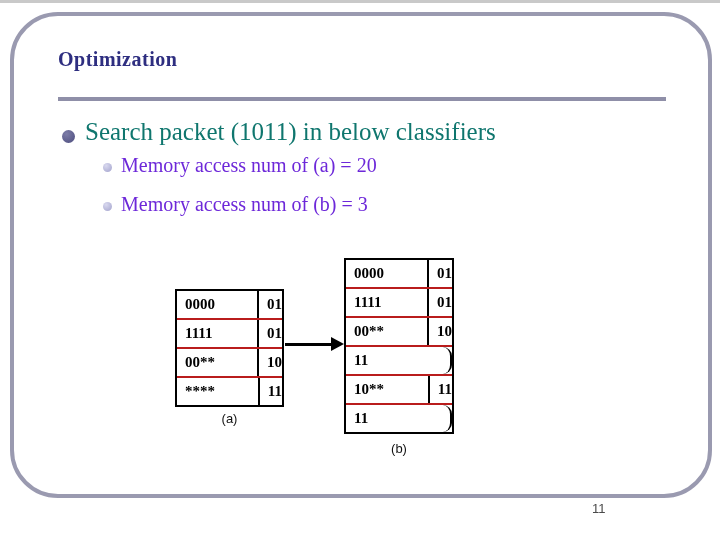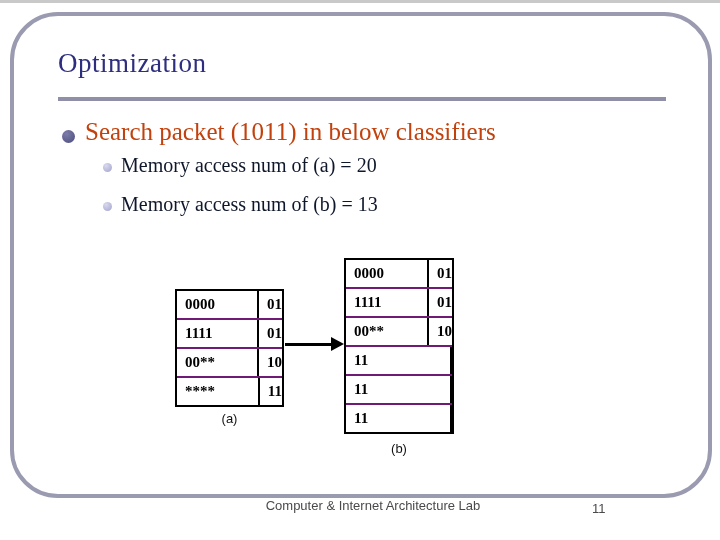--- a/index.html
+++ b/index.html
@@ -12,58 +12,58 @@
   .top-strip{
     left:0;top:0;width:720px;height:3px;background:#c9c9c9;
   }
   .frame{
     left:10px;top:12px;width:702px;height:486px;
     border:4px solid #9a9ab0;border-radius:48px;box-sizing:border-box;
     background:transparent;
   }
   .slide-title{
     left:58px;top:48px;
-    font-size:27px;font-weight:normal;color:#2e2e80;
+    font-size:20px;font-weight:bold;color:#2e2e80;
     letter-spacing:0.5px;white-space:nowrap;
   }
   .title-underline{
     left:58px;top:97px;width:608px;height:4px;background:#8f8fa8;
   }
   .bullet-dot{
     left:62px;top:130px;width:13px;height:13px;border-radius:50%;
     background:radial-gradient(circle at 35% 30%, #7d7da8, #4c4c7d);
   }
   .bullet-text{
-    left:85px;top:118px;font-size:25px;color:#c2410c;white-space:nowrap;
+    left:85px;top:118px;font-size:25px;color:#0f766e;white-space:nowrap;
   }
   .sub-dot{
     width:9px;height:9px;border-radius:50%;
     background:radial-gradient(circle at 35% 30%, #d9d9ef, #a2a2cc);
   }
   .sub-dot-1{left:103px;top:163px;}
   .sub-dot-2{left:103px;top:202px;}
   .sub-text{
-    font-size:20px;color:#0f172a;white-space:nowrap;
+    font-size:20px;color:#6d28d9;white-space:nowrap;
   }
   .sub-text-1{left:121px;top:154px;}
   .sub-text-2{left:121px;top:193px;}
   .ptable{
     border:2px solid #000;background:#ffffff;box-sizing:border-box;
   }
   .ptable-a{left:175px;top:289px;width:109px;}
   .ptable-b{left:344px;top:258px;width:110px;}
   .trow{display:flex;}
-  .trow + .trow{border-top:2px solid #701a75;}
+  .trow + .trow{border-top:2px solid #b91c1c;}
   .tcell{
     height:27px;line-height:27px;
     font-family:"Liberation Serif", serif;font-weight:bold;font-size:15px;
     color:#000;padding-left:8px;box-sizing:border-box;white-space:nowrap;
   }
   .tcell:first-child{width:84px;border-right:2px solid #000;}
-  .tcell:last-child{flex:1;}
+  .tcell:last-child{flex:1;border-radius:9px;}
   .arrow-line{
     left:285px;top:343px;width:48px;height:3px;background:#000;
   }
   .arrow-head{
     left:331px;top:337px;width:0;height:0;
     border-left:13px solid #000;
     border-top:7px solid transparent;
     border-bottom:7px solid transparent;
   }
   .tbl-label{
@@ -91,21 +91,21 @@
 <div class="abs slide-title">Optimization</div>
 <div class="abs title-underline"></div>
 
 <div class="abs bullet-dot"></div>
 <div class="abs bullet-text">Search packet (1011) in below classifiers</div>
 
 <div class="abs sub-dot sub-dot-1"></div>
 <div class="abs sub-text sub-text-1">Memory access num of (a) = 20</div>
 
 <div class="abs sub-dot sub-dot-2"></div>
-<div class="abs sub-text sub-text-2">Memory access num of (b) = 13</div>
+<div class="abs sub-text sub-text-2">Memory access num of (b) = 3</div>
 
 <div class="abs ptable ptable-a">
     <div class="trow">
       <div class="tcell">0000</div>
       <div class="tcell">01</div>
     </div>
     <div class="trow">
       <div class="tcell">1111</div>
       <div class="tcell">01</div>
     </div>
@@ -128,30 +128,30 @@
       <div class="tcell">01</div>
     </div>
     <div class="trow">
       <div class="tcell">00**</div>
       <div class="tcell">10</div>
     </div>
     <div class="trow">
       <div class="tcell">11</div>
     </div>
     <div class="trow">
+      <div class="tcell">10**</div>
       <div class="tcell">11</div>
     </div>
     <div class="trow">
       <div class="tcell">11</div>
     </div>
   </div>
 
 <div class="abs arrow-line"></div>
 <div class="abs arrow-head"></div>
 
 <div class="abs tbl-label tbl-label-a">(a)</div>
 <div class="abs tbl-label tbl-label-b">(b)</div>
 
 <div class="abs footer">
-  <div>Computer &amp; Internet Architecture Lab</div>
 </div>
 
 <div class="abs page-number">11</div>
 
 </body></html>

